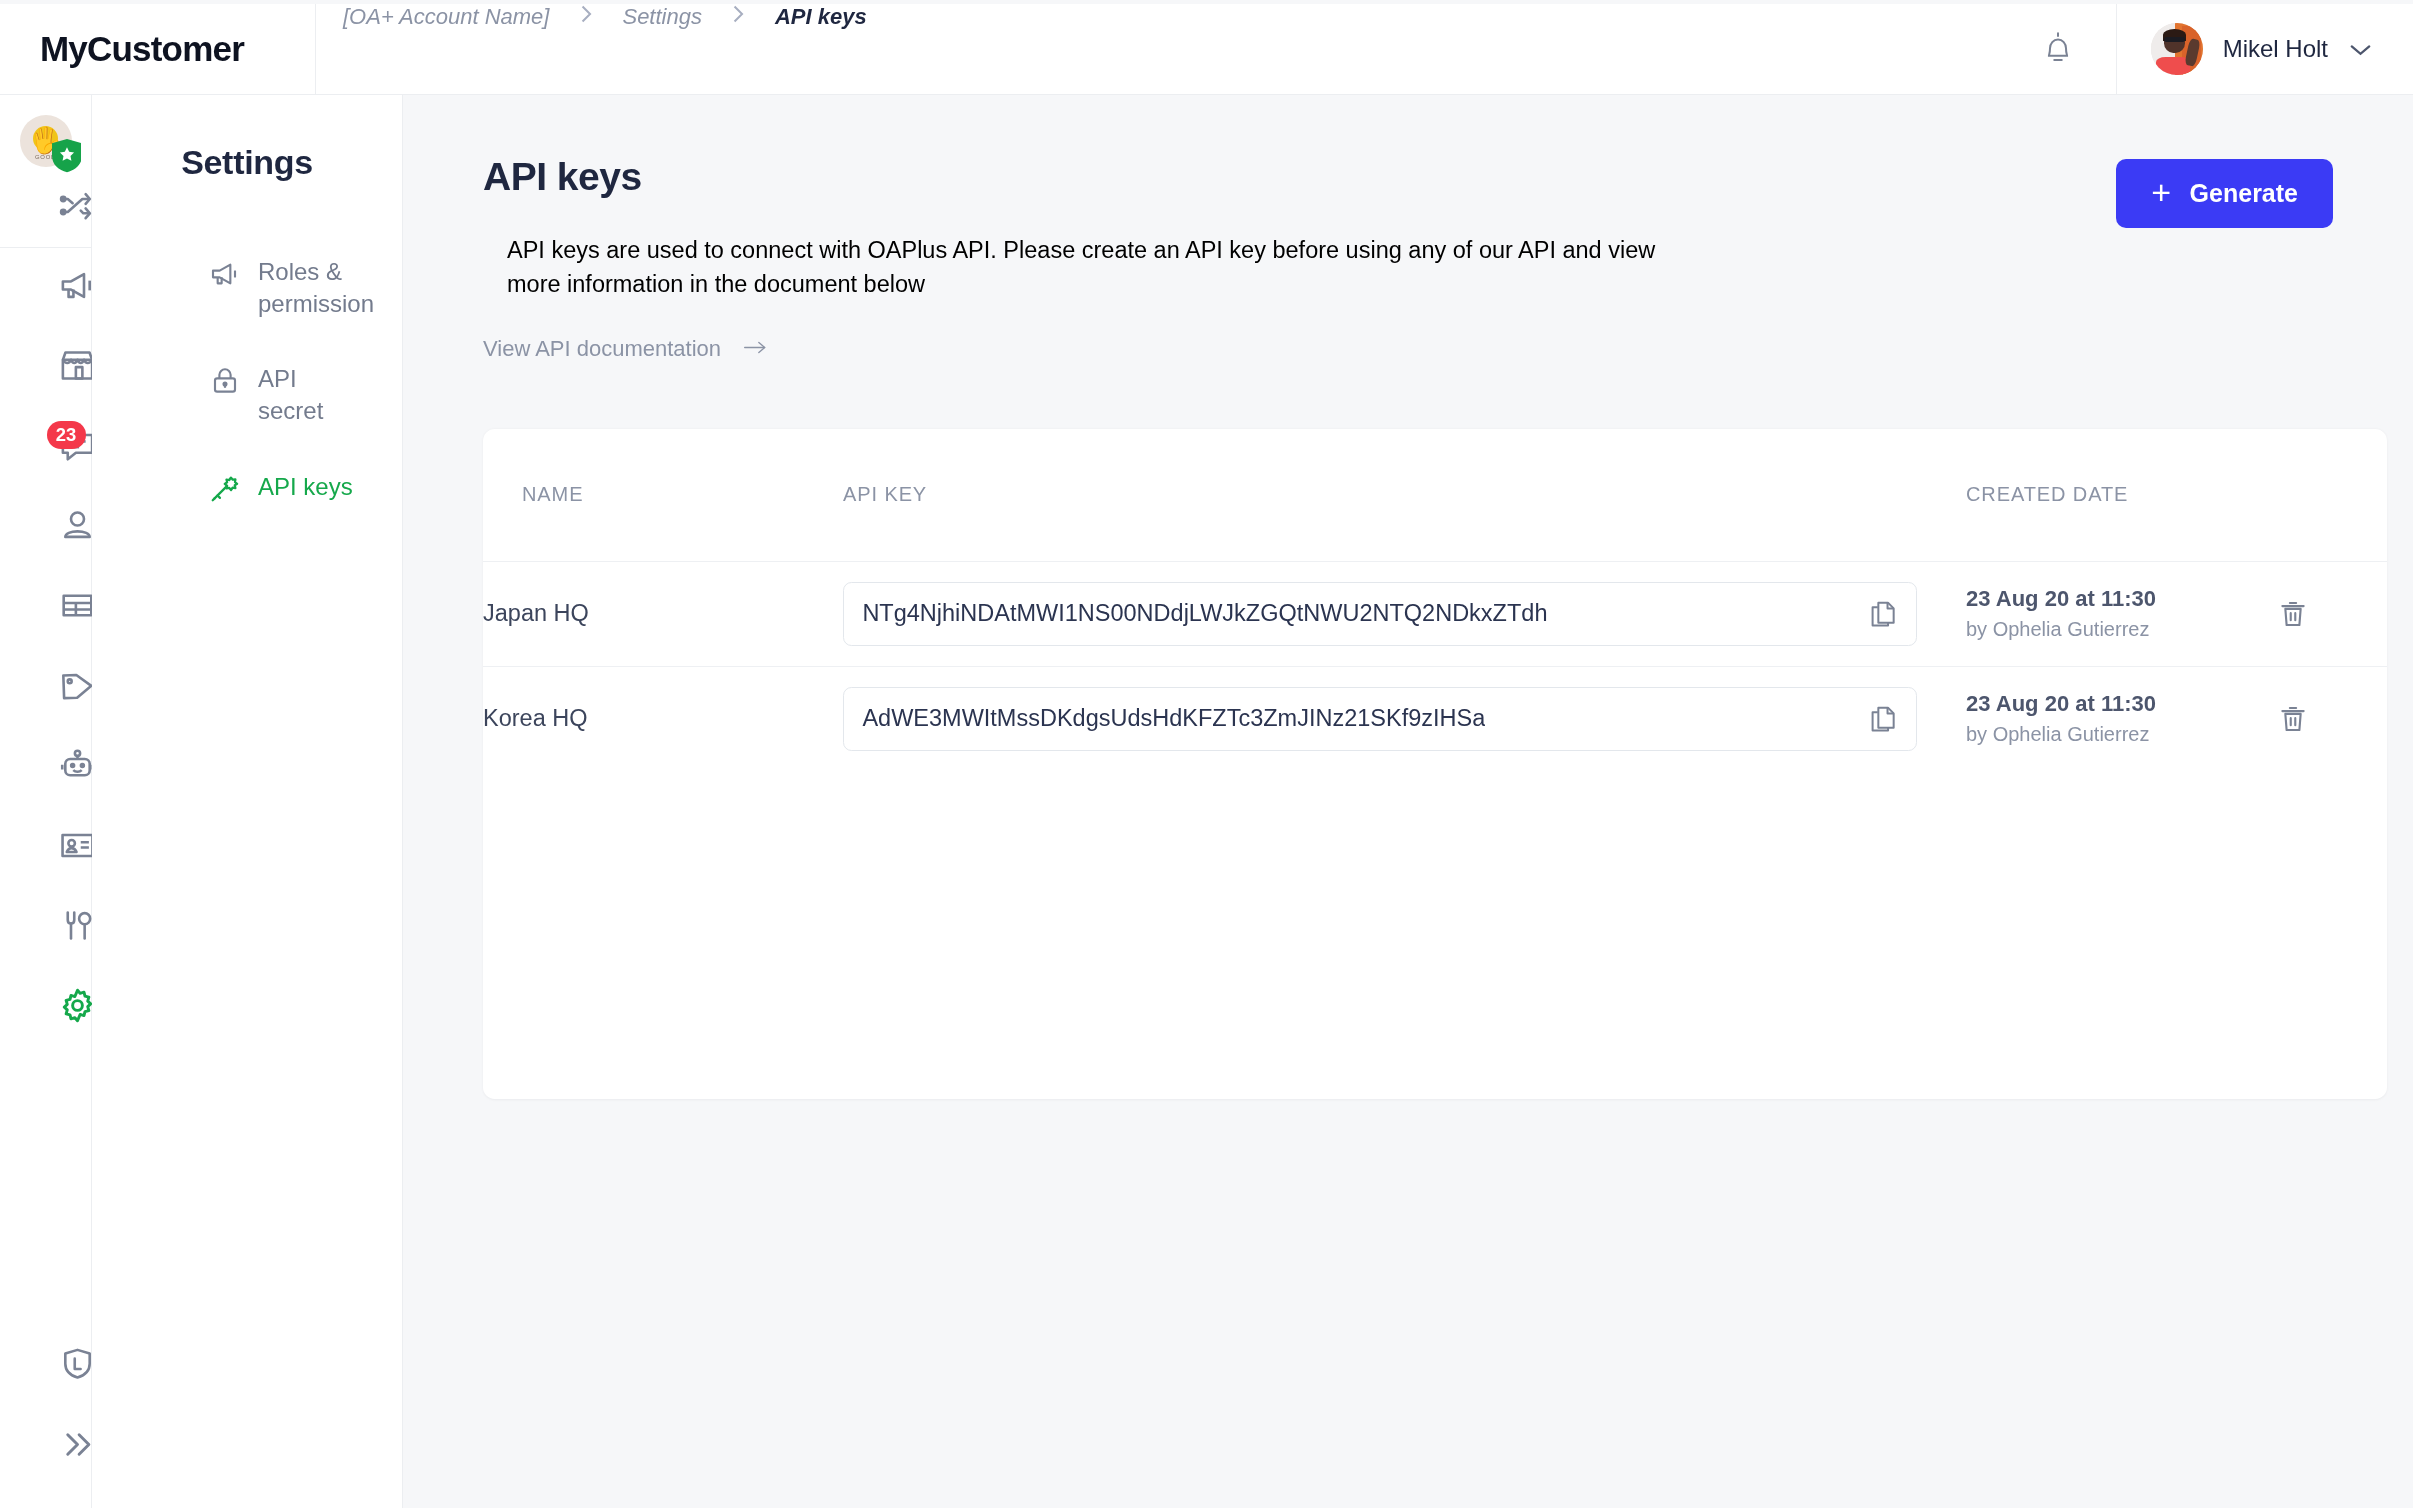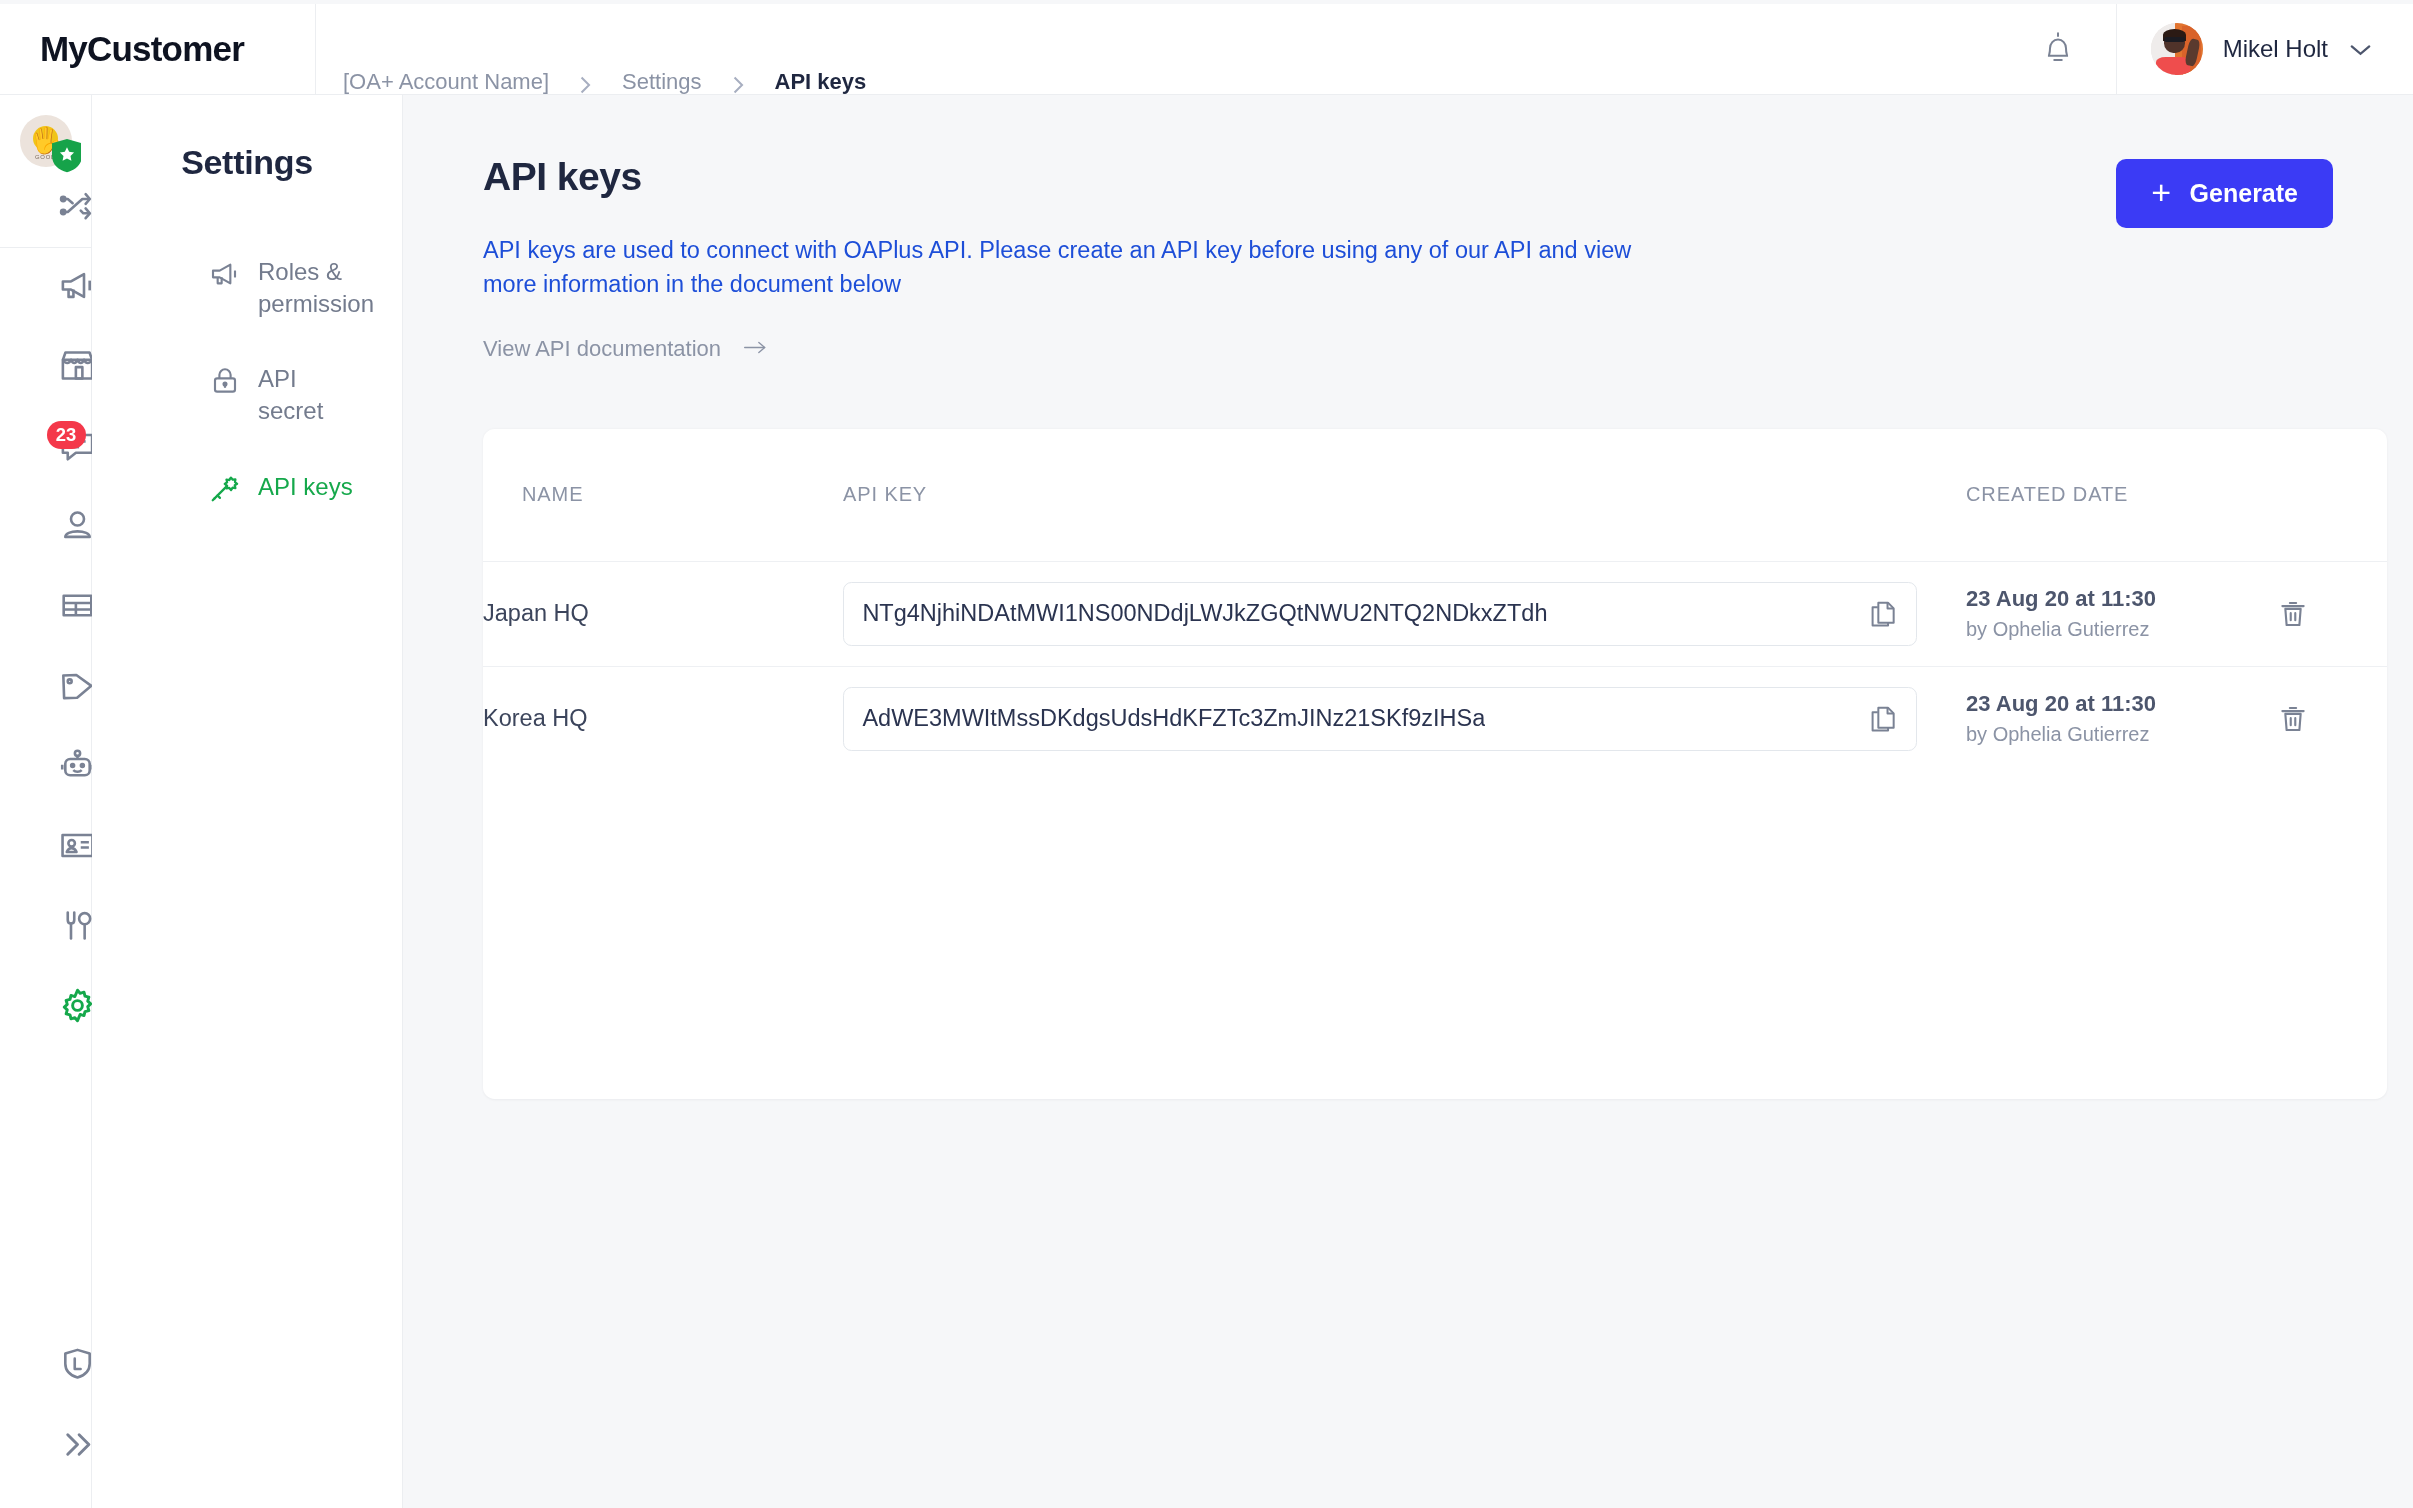--- a/index.html
+++ b/index.html
@@ -24,22 +24,22 @@
     width: 316px; height: 91px;
     display: flex; align-items: center; padding-left: 40px;
     border-right: 0.8px solid #eceef1;
   }
   .brand {
     font-size: 35px; font-weight: 700; color: #0e1321;
     letter-spacing: -0.8px;
   }
 
   .breadcrumb {
-    display: flex; align-items: flex-end;
-    gap: 17px; padding-left: 27px; height: 91px;
+    display: flex; align-items: flex-start;
+    gap: 17px; padding-left: 27px; height: 91px; font-style: italic;
   }
   .crumb {
     font-size: 22px; color: #8b93a5; font-weight: 400;
     white-space: nowrap;
   }
   .crumb.active { color: #1f2740; font-weight: 600; }
   .crumb-sep {
     display: inline-block; width: 39px; text-align: center;
     color: #a7aec0;
   }
@@ -155,22 +155,22 @@
     width: 2010px; height: 1417px;
     background: #f6f7f9;
     padding: 65px 80px 0 80px;
   }
   .page-head { display: flex; align-items: flex-start; }
   .page-title {
     font-size: 39px; font-weight: 700; color: #1f2740;
     letter-spacing: -0.5px; line-height: 1.1;
   }
   .page-desc {
-    margin-top: 34px; font-size: 23.5px; color: #1d4ed8;
-    line-height: 1.45; max-width: 1182px;
+    margin-top: 34px; font-size: 23.5px; color: #000000;
+    line-height: 1.45; max-width: 1182px; margin-left: 24px;
   }
   .doc-link {
     margin-top: 35px; display: inline-flex; align-items: center; gap: 22px;
     font-size: 22px; color: #8b93a5;
   }
   .doc-link svg { width: 25px; height: 17px; }
 
   .gen-btn {
     margin-left: auto; margin-top: 3.4px;
     background: #3b3bf5; color: #fff;

